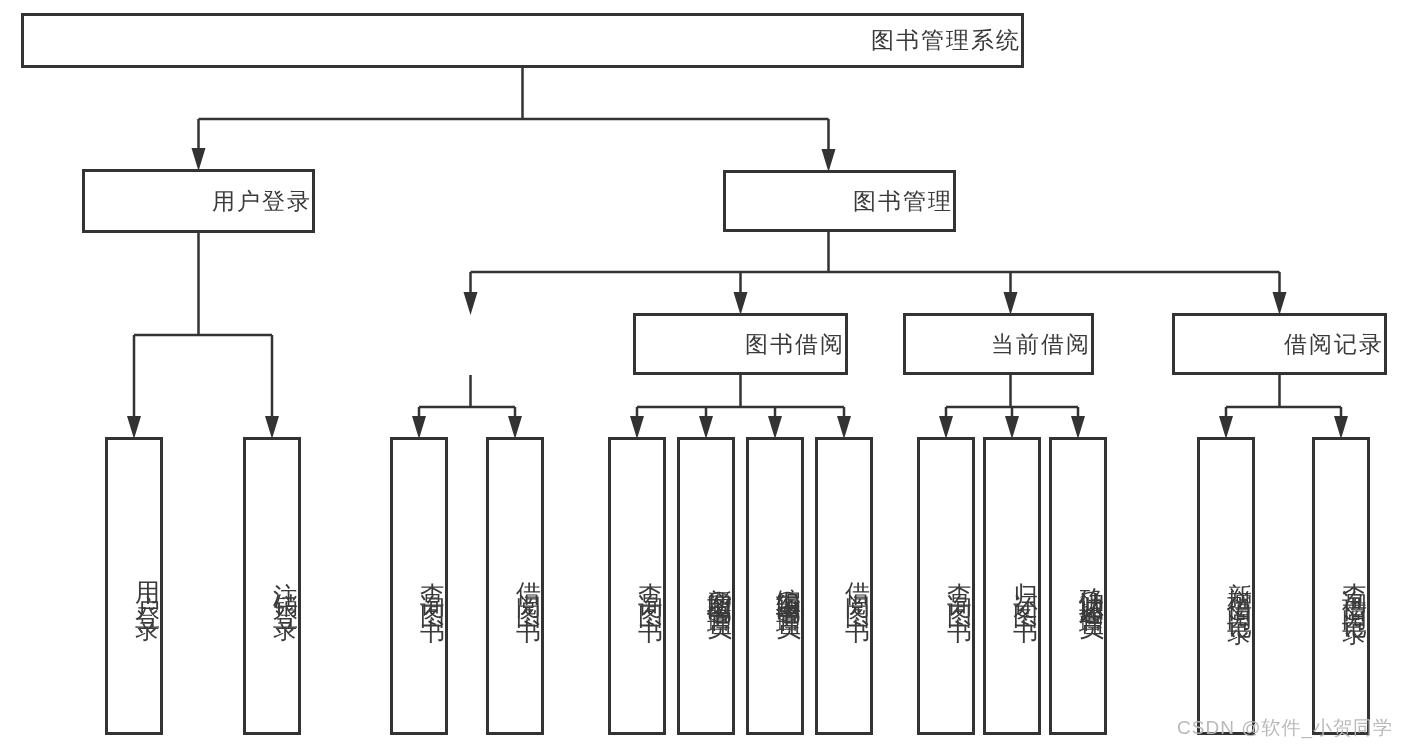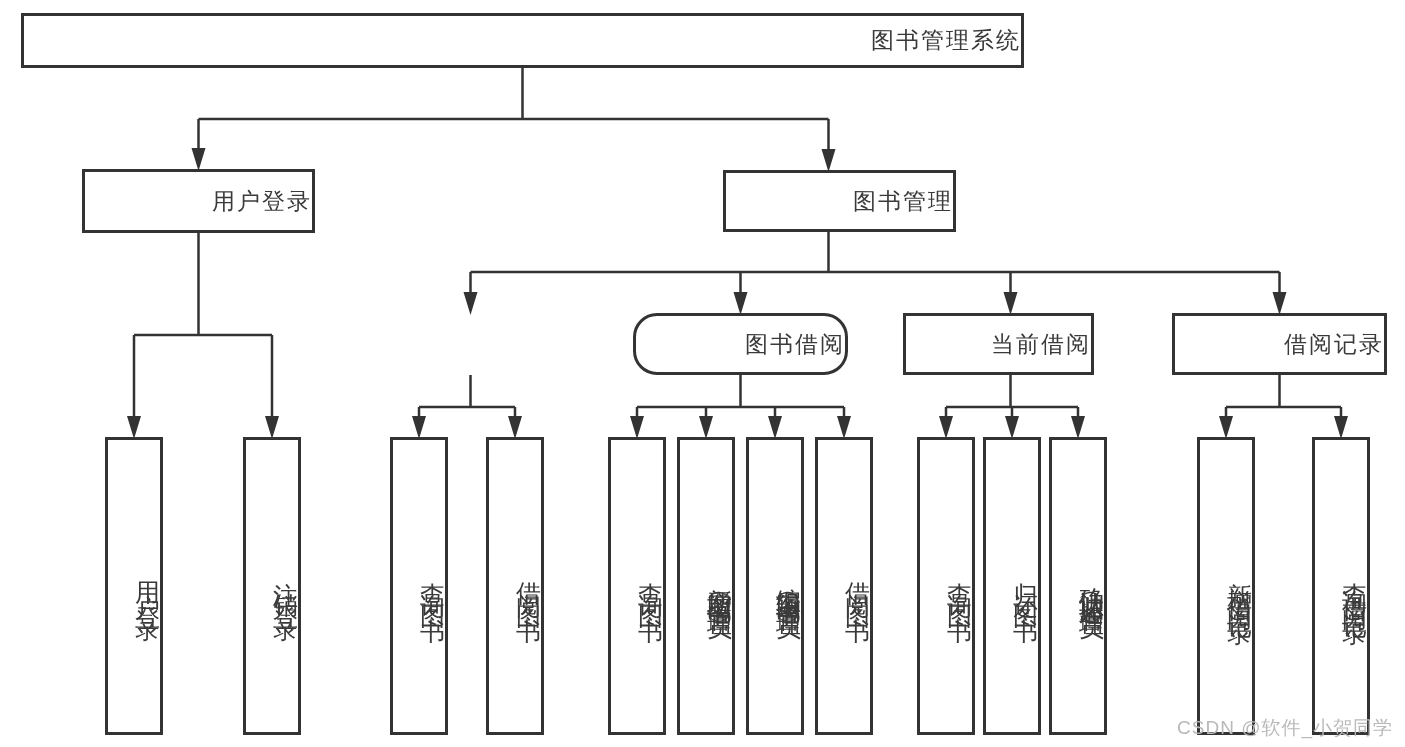--- a/index.html
+++ b/index.html
@@ -69,21 +69,21 @@
     </div>
     <div class="node h" style="left: 712px; top: 170px; width: 233px; height: 62px; margin-left: 11px;">
       <span class="lbl">图书管理</span>
     </div>
     <div class="node v" style="left: 105px; top: 437px; width: 58px; height: 298px;">
       <span class="lbl" style="letter-spacing: 12px;">用户登录</span>
     </div>
     <div class="node v" style="left: 243px; top: 437px; width: 58px; height: 298px;">
       <span class="lbl" style="letter-spacing: 12px;">注销登录</span>
     </div>
-    <div class="node h" style="left: 633px; top: 313px; width: 215px; height: 62px; border-radius: 24px;">
+    <div class="node h" style="left: 633px; top: 313px; width: 215px; height: 62px;">
       <span class="lbl">图书借阅</span>
     </div>
     <div class="node h" style="left: 903px; top: 313px; width: 191px; height: 62px;">
       <span class="lbl">当前借阅</span>
     </div>
     <div class="node h" style="left: 1172px; top: 313px; width: 215px; height: 62px;">
       <span class="lbl">借阅记录</span>
     </div>
     <div class="node v" style="left: 390px; top: 437px; width: 58px; height: 298px;">
       <span class="lbl" style="letter-spacing: 12px;">查询图书</span>

